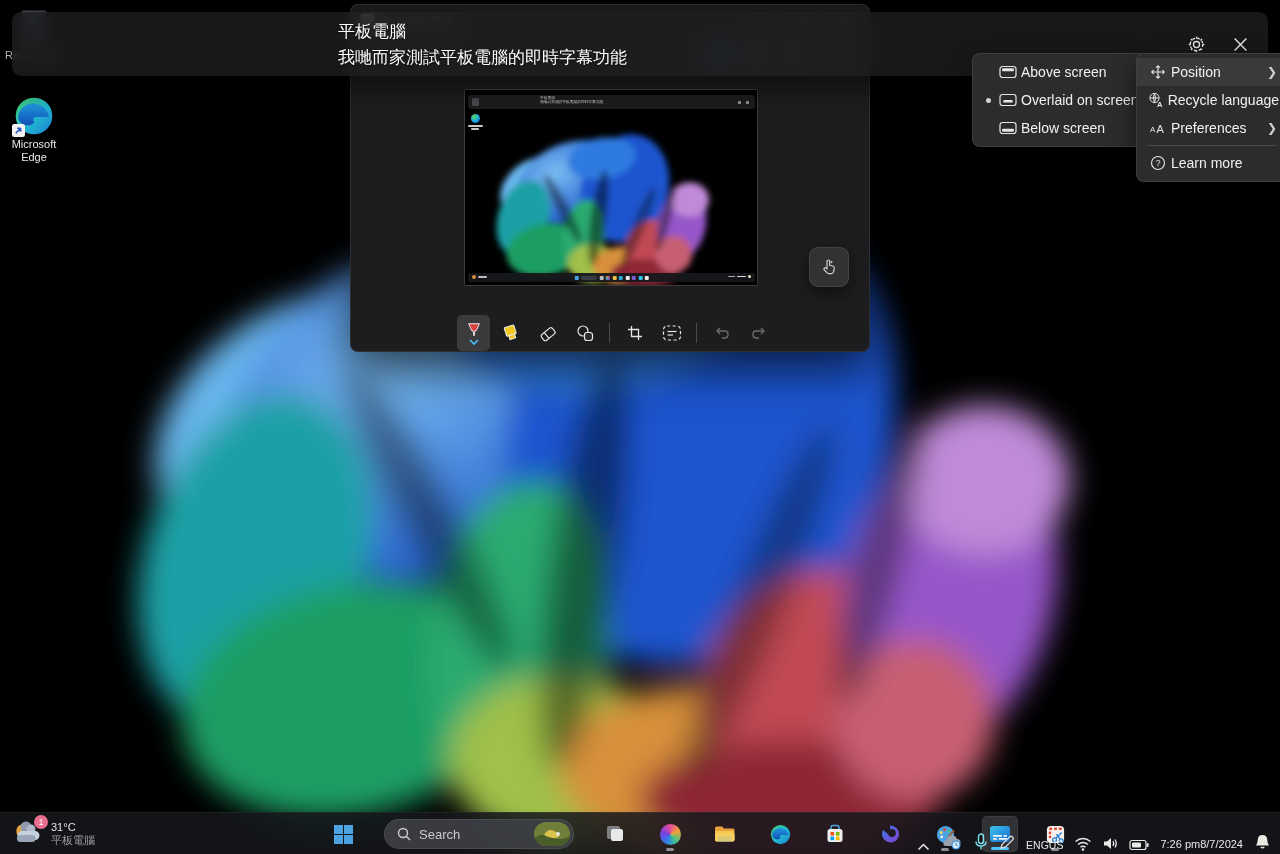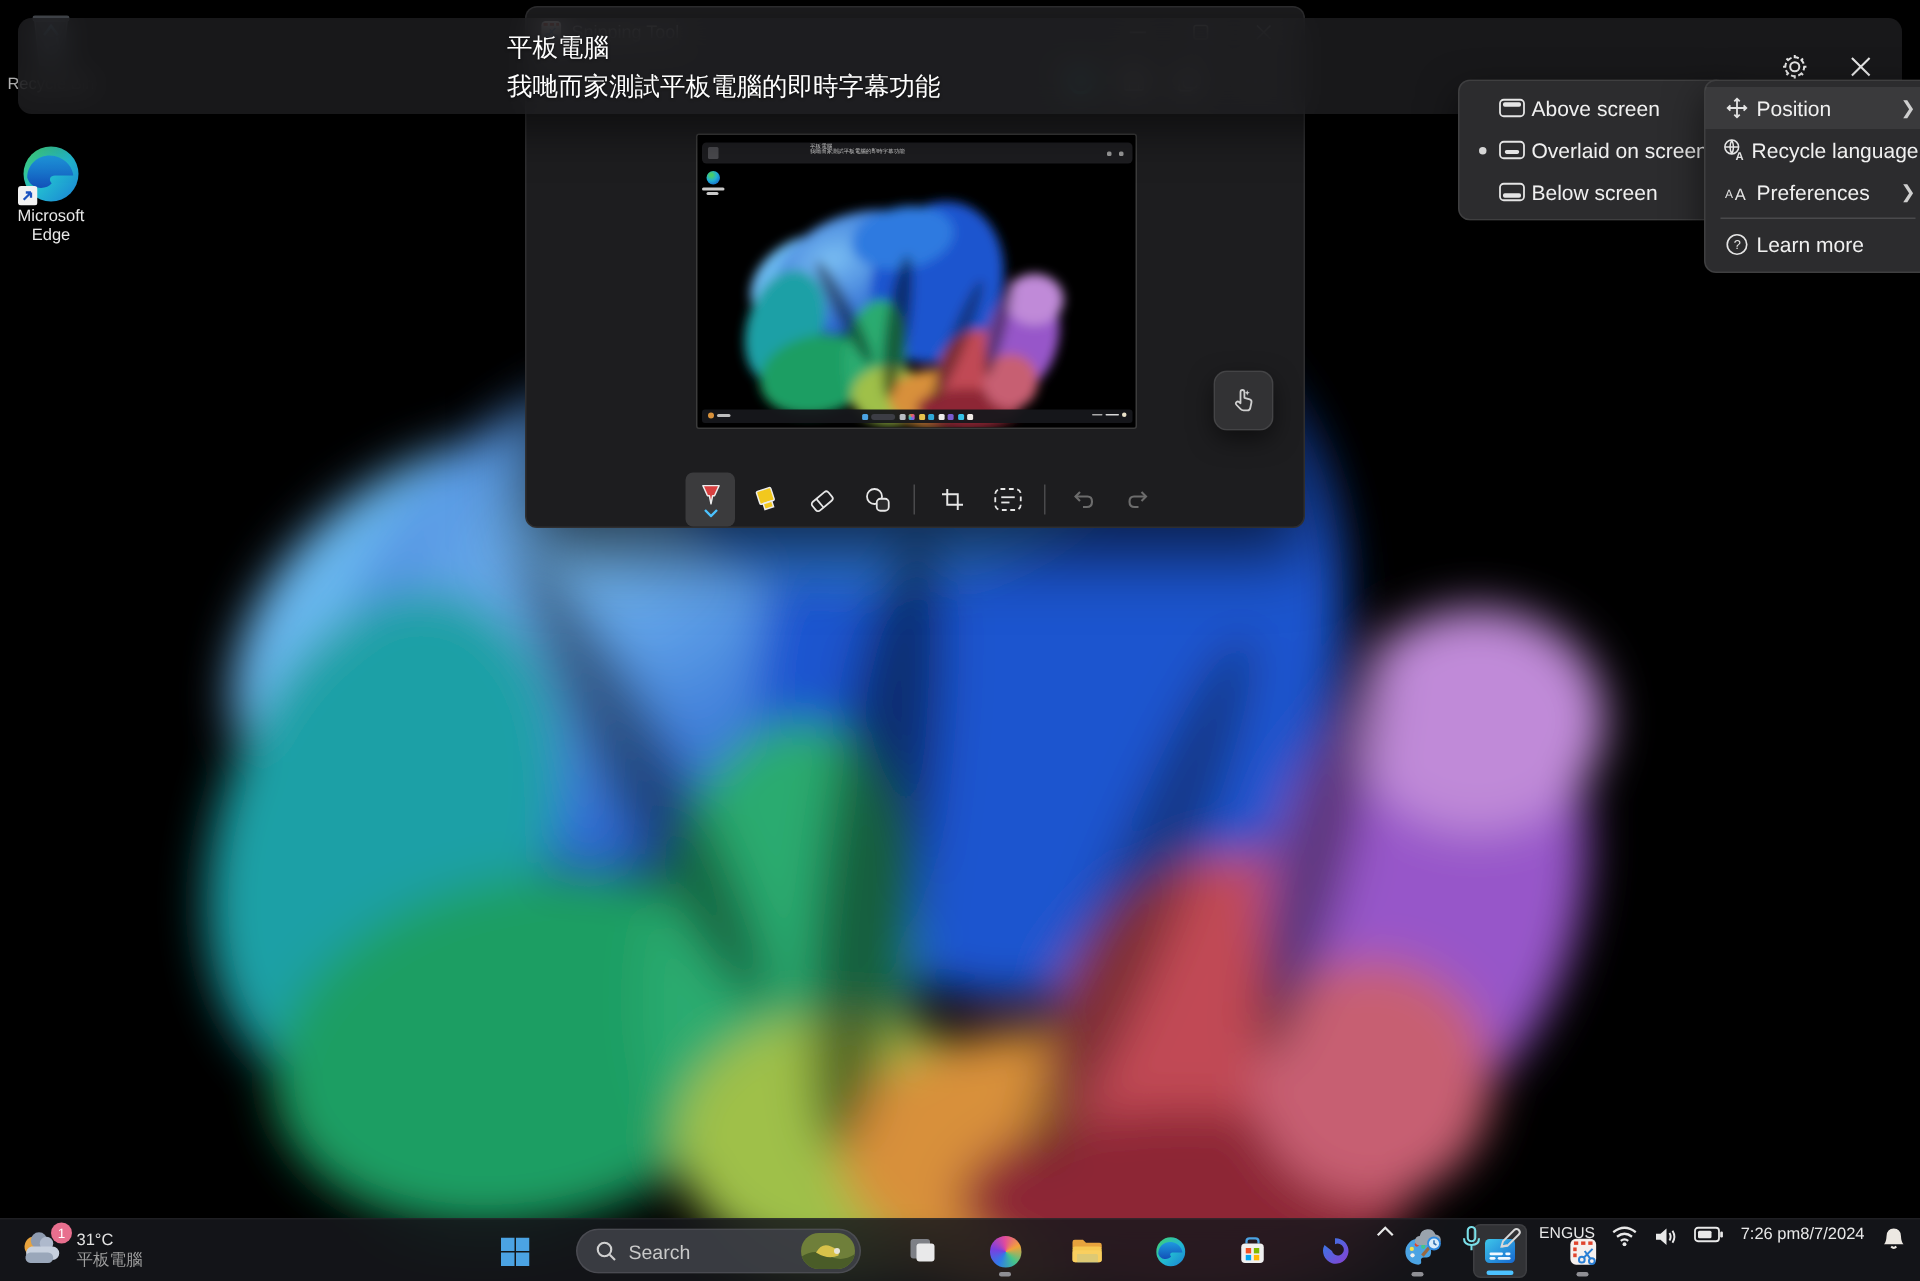--- a/index.html
+++ b/index.html
@@ -94,21 +94,21 @@
   .task-btn.active-app { background:rgba(255,255,255,.13); border:1px solid rgba(255,255,255,.06); }
   .run-dash { position:absolute; bottom:1px; left:50%; transform:translateX(-50%);
     width:8px; height:3px; border-radius:2px; background:#8f8f94; }
   .run-dash.active { width:18px; background:#4cc2ff; }
   #search-pill { width:190px; height:30px; margin:0 4px; background:rgba(62,63,70,.9);
     border:1px solid rgba(255,255,255,.09); border-radius:16px; display:flex; align-items:center;
     padding:0 3px 0 12px; gap:8px; }
   #search-pill .stext { color:#c9c9c9; font-size:13px; flex:1; }
   .pill-img { width:36px; height:24px; border-radius:12px; overflow:hidden; }
   #tray { right:4px; top:3px; height:36px; display:flex; align-items:center; color:#e8e8e8; }
-  .tray-btn { height:34px; display:flex; align-items:flex-start; justify-content:center;
+  .tray-btn { height:34px; display:flex; align-items:flex-end; justify-content:center;
     padding:0 5px; border-radius:5px; }
   .lang { font-size:10.5px; line-height:11px; text-align:center; padding:0 6px; }
   .clock { font-size:11px; line-height:13px; text-align:right; padding:0 6px; }
 
   .dim { color:#9d9d9d; }
 </style>
 </head>
 <body>
 
 <div id="desktop">

